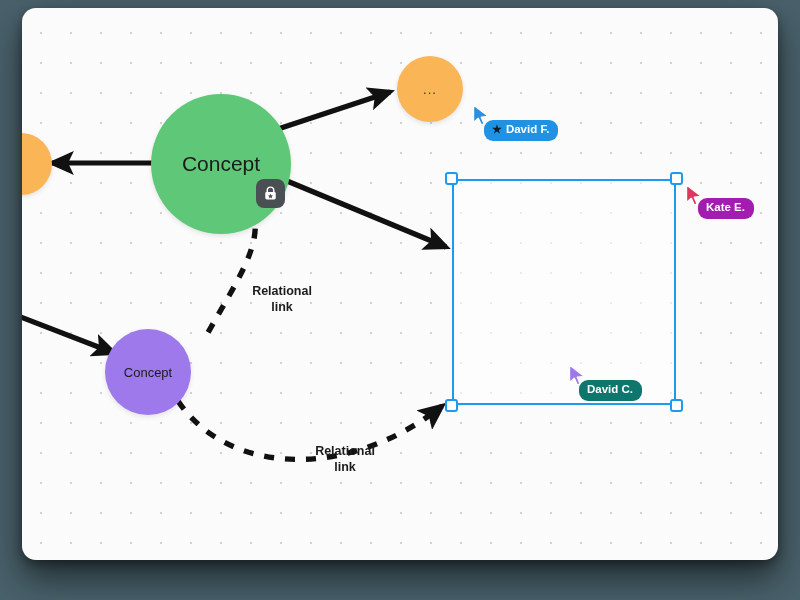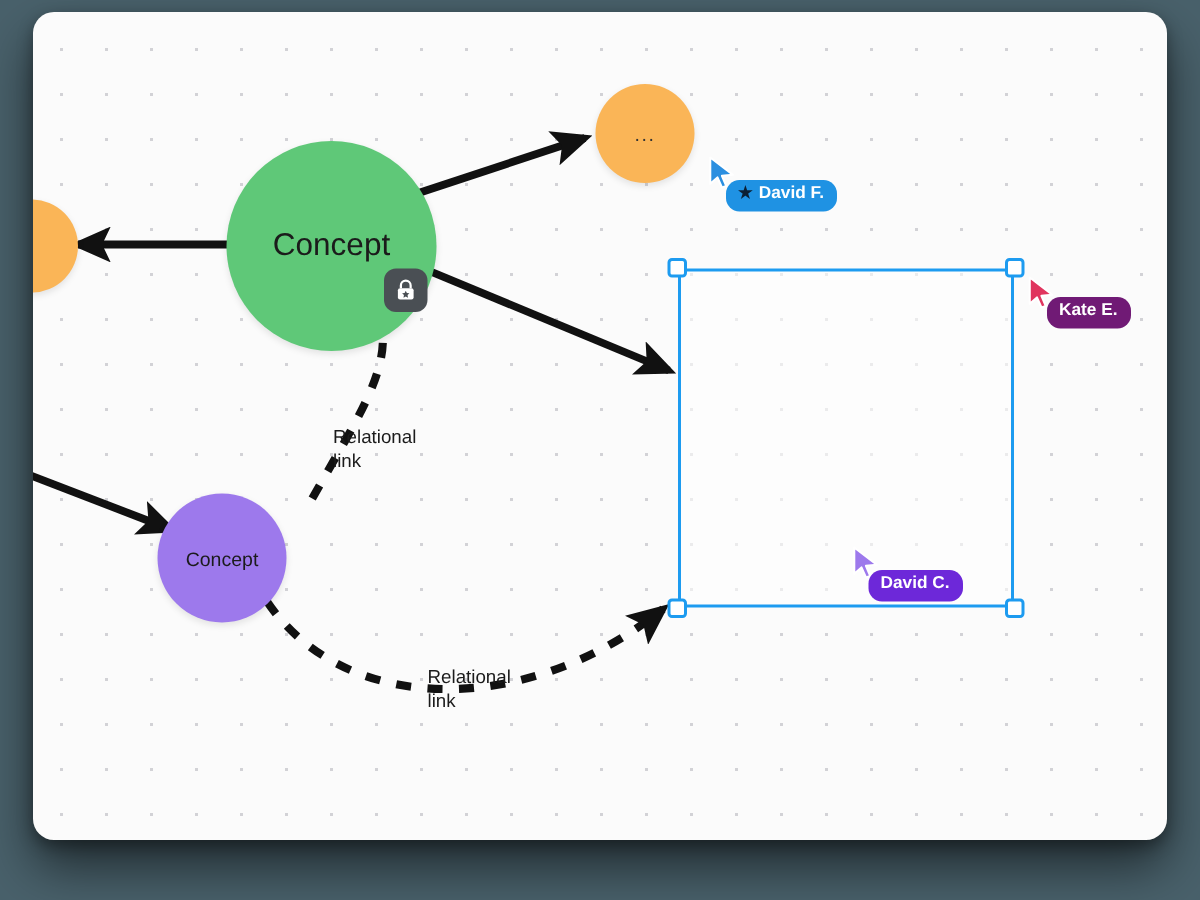--- a/index.html
+++ b/index.html
@@ -152,35 +152,37 @@
     white-space: nowrap;
     line-height: 1;
   }
 
   #badge-alex { left: 446px; top: 96px; }
   #badge-alex .cursor-arrow { left: 4px; top: 0px; }
   #badge-alex .cursor-pill { left: 16px; top: 16px; background: #1f92e3; }
 
   #badge-kate { left: 660px; top: 176px; }
   #badge-kate .cursor-arrow { left: 3px; top: 0px; }
-  #badge-kate .cursor-pill { left: 16px; top: 14px; background: #701a75; }
+  #badge-kate .cursor-pill { left: 16px; top: 14px; background: #a21caf; }
 
   #badge-david { left: 543px; top: 356px; }
   #badge-david .cursor-arrow { left: 3px; top: 0px; }
-  #badge-david .cursor-pill { left: 14px; top: 16px; background: #6d28d9; }
+  #badge-david .cursor-pill { left: 14px; top: 16px; background: #0f766e; }
 
   .star-glyph { font-size: 11px; color: #0b1f33; line-height: 1; }
 
   
   .edge-label {
     position: absolute;
     font-size: 12.5px;
     color: #1b1b1b;
+    text-align: center;
     line-height: 1.25;
     user-select: none;
+    font-weight: bold;
   }
   #label-link-1 { left: 200px; top: 276px; width: 120px; }
   #label-link-2 { left: 263px; top: 436px; width: 120px; }
 </style>
 </head>
 <body>
 
 <div id="stage">
 
   <div id="canvas">

